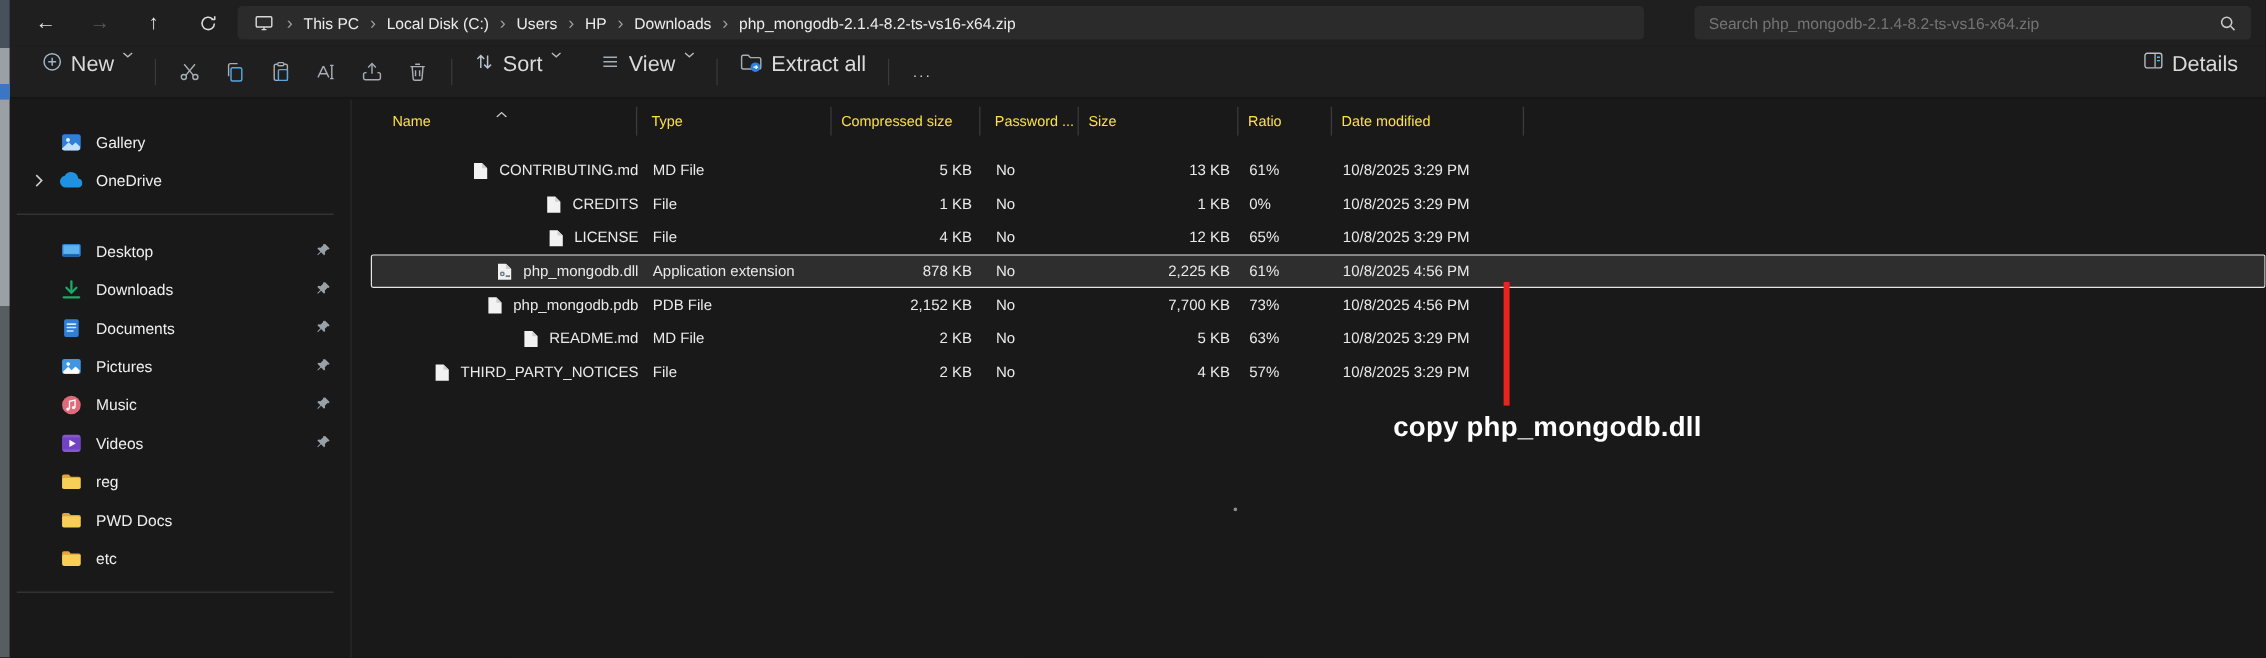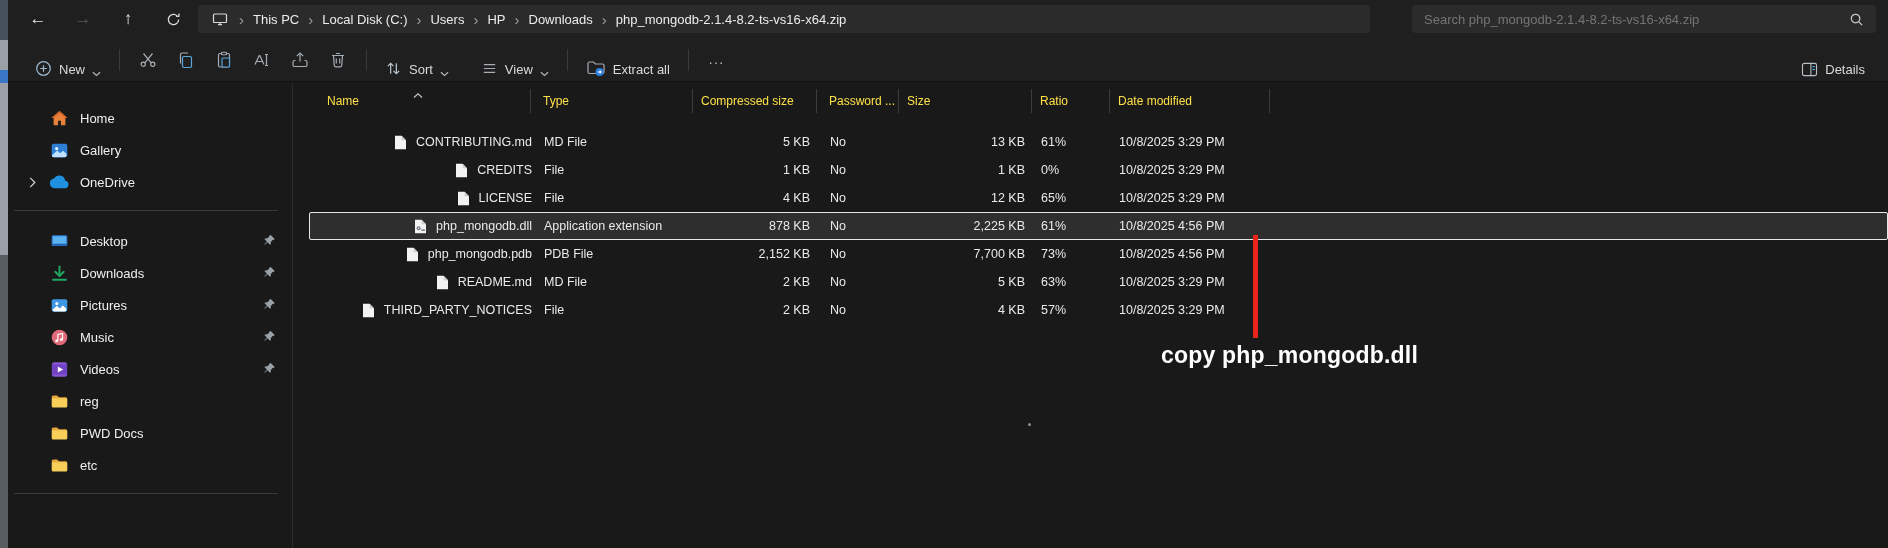--- a/index.html
+++ b/index.html
@@ -14,21 +14,21 @@
   .addressbar { margin-left:9px; width:1172px; height:28px; background:#2b2b2b; border-radius:4px; display:flex; align-items:center; padding:0 10px; font-size:13px; }
   .bc-monitor { display:flex; align-items:center; margin:0 2px 0 4px; }
   .bc-sep { color:#9f9f9f; font-size:15px; margin:0 9px; }
   .crumb { color:#ececec; white-space:nowrap; }
   .searchbar { position:absolute; right:12px; top:5px; width:464px; height:28px; background:#2b2b2b; border-radius:4px; display:flex; align-items:center; padding:0 12px; }
   .searchbar input { flex:1; background:transparent; border:none; outline:none; color:#c4b5fd; font-size:13px; font-family:inherit; }
   .search-glyph { display:flex; align-items:center; margin-left:8px; }
 
   
   .toolbar { position:absolute; top:38px; left:0; right:0; height:44px; background:#1f1f1f; border-bottom:1px solid #121212; display:flex; align-items:center; padding-left:26px; }
-  .tbtn { display:flex; align-items:flex-end; gap:7px; height:34px; padding:0 9px; border-radius:4px; color:#dadada; font-size:13px; }
+  .tbtn { display:flex; align-items:flex-start; gap:7px; height:34px; padding:0 9px; border-radius:4px; color:#dadada; font-size:18px; }
   .tbtn .ic { display:flex; align-items:center; }
   .tb-iconbtn { width:38px; height:34px; display:flex; align-items:center; justify-content:center; border-radius:4px; }
   .tb-sep { width:1px; height:22px; background:#3a3a3a; margin:0 9px; }
   .ellipsis { color:#d6d6d6; font-size:12px; letter-spacing:2px; }
   .details-btn { margin-left:auto; margin-right:14px; }
 
   
   .bodywrap { position:absolute; top:83px; bottom:0; left:0; right:0; display:flex; background:#191919; }
   .sidebar { width:293px; border-right:1px solid #2c2c2c; padding-top:19px; }
   .sb-item { height:32px; display:flex; align-items:center; padding:0 8px 0 24px; margin:0 5px; border-radius:4px; position:relative; font-size:13px; color:#efefef; }
@@ -230,30 +230,20 @@
     <span>Details</span>
   </div>
 </div>
 
 <div class="bodywrap">
   <div class="sidebar">
       <div class="sb-item">
         <span class="sb-chevron"></span>
         <span class="sb-icon">
           <svg width="19" height="19" viewBox="0 0 20 20">
-            <path d="M10 2.2 1.6 9.6h2.2V17h4.7v-4.6h3V17h4.7V9.6h2.2z" fill="#e8813c"></path>
-            <path d="M10 2.2 1.6 9.6h2.2L10 4.3l6.2 5.3h2.2z" fill="#d4622a"></path>
-          </svg>
-        </span>
-        <span class="sb-label">Home</span>
-      </div>
-      <div class="sb-item">
-        <span class="sb-chevron"></span>
-        <span class="sb-icon">
-          <svg width="19" height="19" viewBox="0 0 20 20">
             <rect x="1.8" y="3" width="16.4" height="14" rx="2.2" fill="#2f7fd6"></rect>
             <circle cx="7" cy="8" r="1.7" fill="#eaf4ff"></circle>
             <path d="M2.5 14.8 7.6 10l3.1 3 3-2.8 3.8 3.6v1.2a2.2 2.2 0 0 1-2.2 2.2H4a2.2 2.2 0 0 1-2.2-2.2z" fill="#bfe0ff"></path>
           </svg>
         </span>
         <span class="sb-label">Gallery</span>
       </div>
       <div class="sb-item">
         <span class="sb-chevron">
           <svg width="7" height="11" viewBox="0 0 7 12" fill="none" stroke="#cfcfcf" stroke-width="1.4">
@@ -285,20 +275,33 @@
       <div class="sb-item">
         <span class="sb-chevron"></span>
         <span class="sb-icon">
           <svg width="19" height="19" viewBox="0 0 20 20" fill="none" stroke="#1fa866" stroke-width="2" stroke-linecap="round" stroke-linejoin="round">
             <path d="M10 2.6v9.2"></path>
             <path d="M5.6 8.2 10 12.6l4.4-4.4"></path>
             <path d="M3.2 16.6h13.6"></path>
           </svg>
         </span>
         <span class="sb-label">Downloads</span>
+        <span class="sb-pin"><svg width="13" height="13" viewBox="0 0 16 16">
+            <path d="M9.8 1.6l4.6 4.6-1.2 1.2-1-.2-2.7 2.7.3 2.2-1.1 1.1-3.1-3.1-3.2 3.2-.7-.7 3.2-3.2-3.1-3.1 1.1-1.1 2.2.3 2.7-2.7-.2-1z" fill="#98a0a8"></path>
+          </svg></span>
+      </div>
+      <div class="sb-item">
+        <span class="sb-chevron"></span>
+        <span class="sb-icon">
+          <svg width="19" height="19" viewBox="0 0 20 20">
+            <rect x="3.6" y="2.2" width="12.8" height="15.6" rx="1.8" fill="#2f7fd6"></rect>
+            <path d="M6.4 6.4h7.2M6.4 9.4h7.2M6.4 12.4h5" stroke="#cfe6ff" stroke-width="1.4" stroke-linecap="round"></path>
+          </svg>
+        </span>
+        <span class="sb-label">Documents</span>
         <span class="sb-pin"><svg width="13" height="13" viewBox="0 0 16 16">
             <path d="M9.8 1.6l4.6 4.6-1.2 1.2-1-.2-2.7 2.7.3 2.2-1.1 1.1-3.1-3.1-3.2 3.2-.7-.7 3.2-3.2-3.1-3.1 1.1-1.1 2.2.3 2.7-2.7-.2-1z" fill="#98a0a8"></path>
           </svg></span>
       </div>
       <div class="sb-item">
         <span class="sb-chevron"></span>
         <span class="sb-icon">
           <svg width="19" height="19" viewBox="0 0 20 20">
             <rect x="1.8" y="3.4" width="16.4" height="13.2" rx="2" fill="#3f97e4"></rect>
             <circle cx="7.2" cy="7.8" r="1.6" fill="#fff"></circle>

